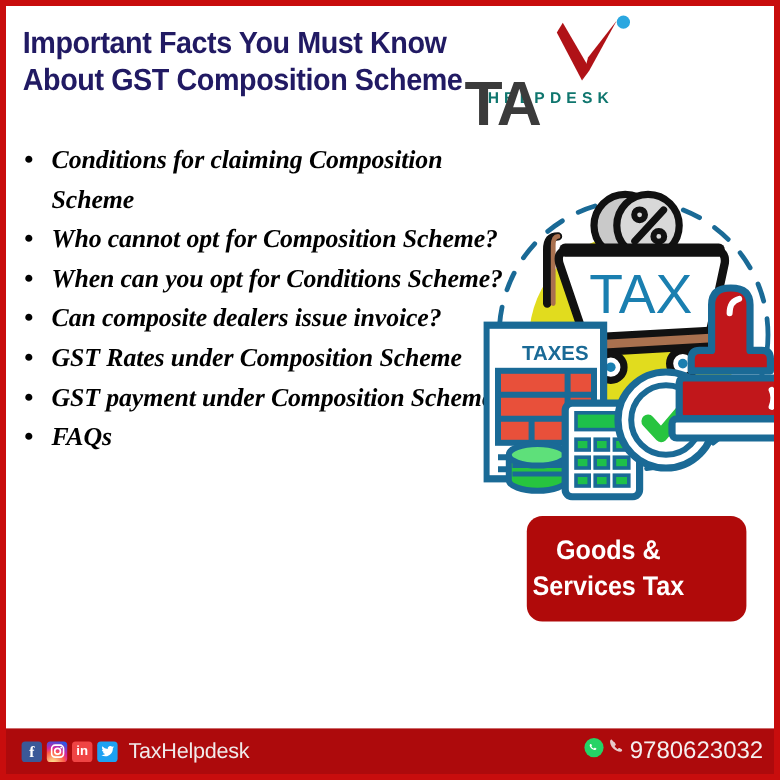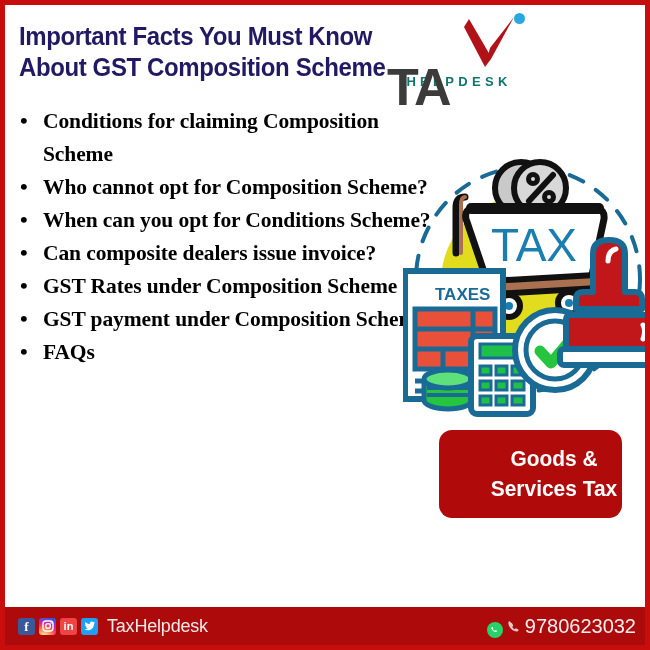--- a/index.html
+++ b/index.html
@@ -98,25 +98,26 @@
     font-family: "Liberation Sans", sans-serif;
     font-weight: bold;
     font-size: 13.2px;
     letter-spacing: -0.2px;
   }
 
   
   #bullets {
     position: absolute;
     left: 10px;
-    top: 100px;
+    top: 112px;
     width: 420px;
     margin: 0;
     padding: 0;
     list-style: none;
+    font-style: italic;
   }
   #bullets li {
     position: relative;
     padding-left: 28px;
     margin-bottom: 0px;
     color: #000000;
     font-family: "Liberation Serif", serif;
     font-weight: bold;
     font-size: 21.5px;
     line-height: 33px;
@@ -144,21 +145,21 @@
   #gst-badge {
     position: absolute;
     left: 434px;
     top: 425px;
     width: 183px;
     height: 88px;
     background: #b00a0a;
     border-radius: 13px;
     display: flex;
     align-items: center;
-    justify-content: flex-end;
+    justify-content: flex-start;
     text-align: center;
   }
   #gst-badge .gtext {
     color: #ffffff;
     font-family: "Liberation Sans", sans-serif;
     font-weight: bold;
     font-size: 22.5px;
     line-height: 30px;
     transform: scaleX(0.93);
   }
@@ -209,21 +210,21 @@
     margin-left: 36px;
     color: #f0eaea;
     font-family: "Liberation Sans", sans-serif;
     font-size: 18px;
     letter-spacing: -0.2px;
   }
   #footer-contact {
     margin-left: auto;
     margin-right: 9px;
     display: flex;
-    align-items: flex-end;
+    align-items: flex-start;
     gap: 4px;
   }
   #footer-phone {
     color: #f5efef;
     font-family: "Liberation Sans", sans-serif;
     font-size: 20px;
     letter-spacing: 0px;
   }
   .wa-icon {
     width: 16px; height: 16px;

